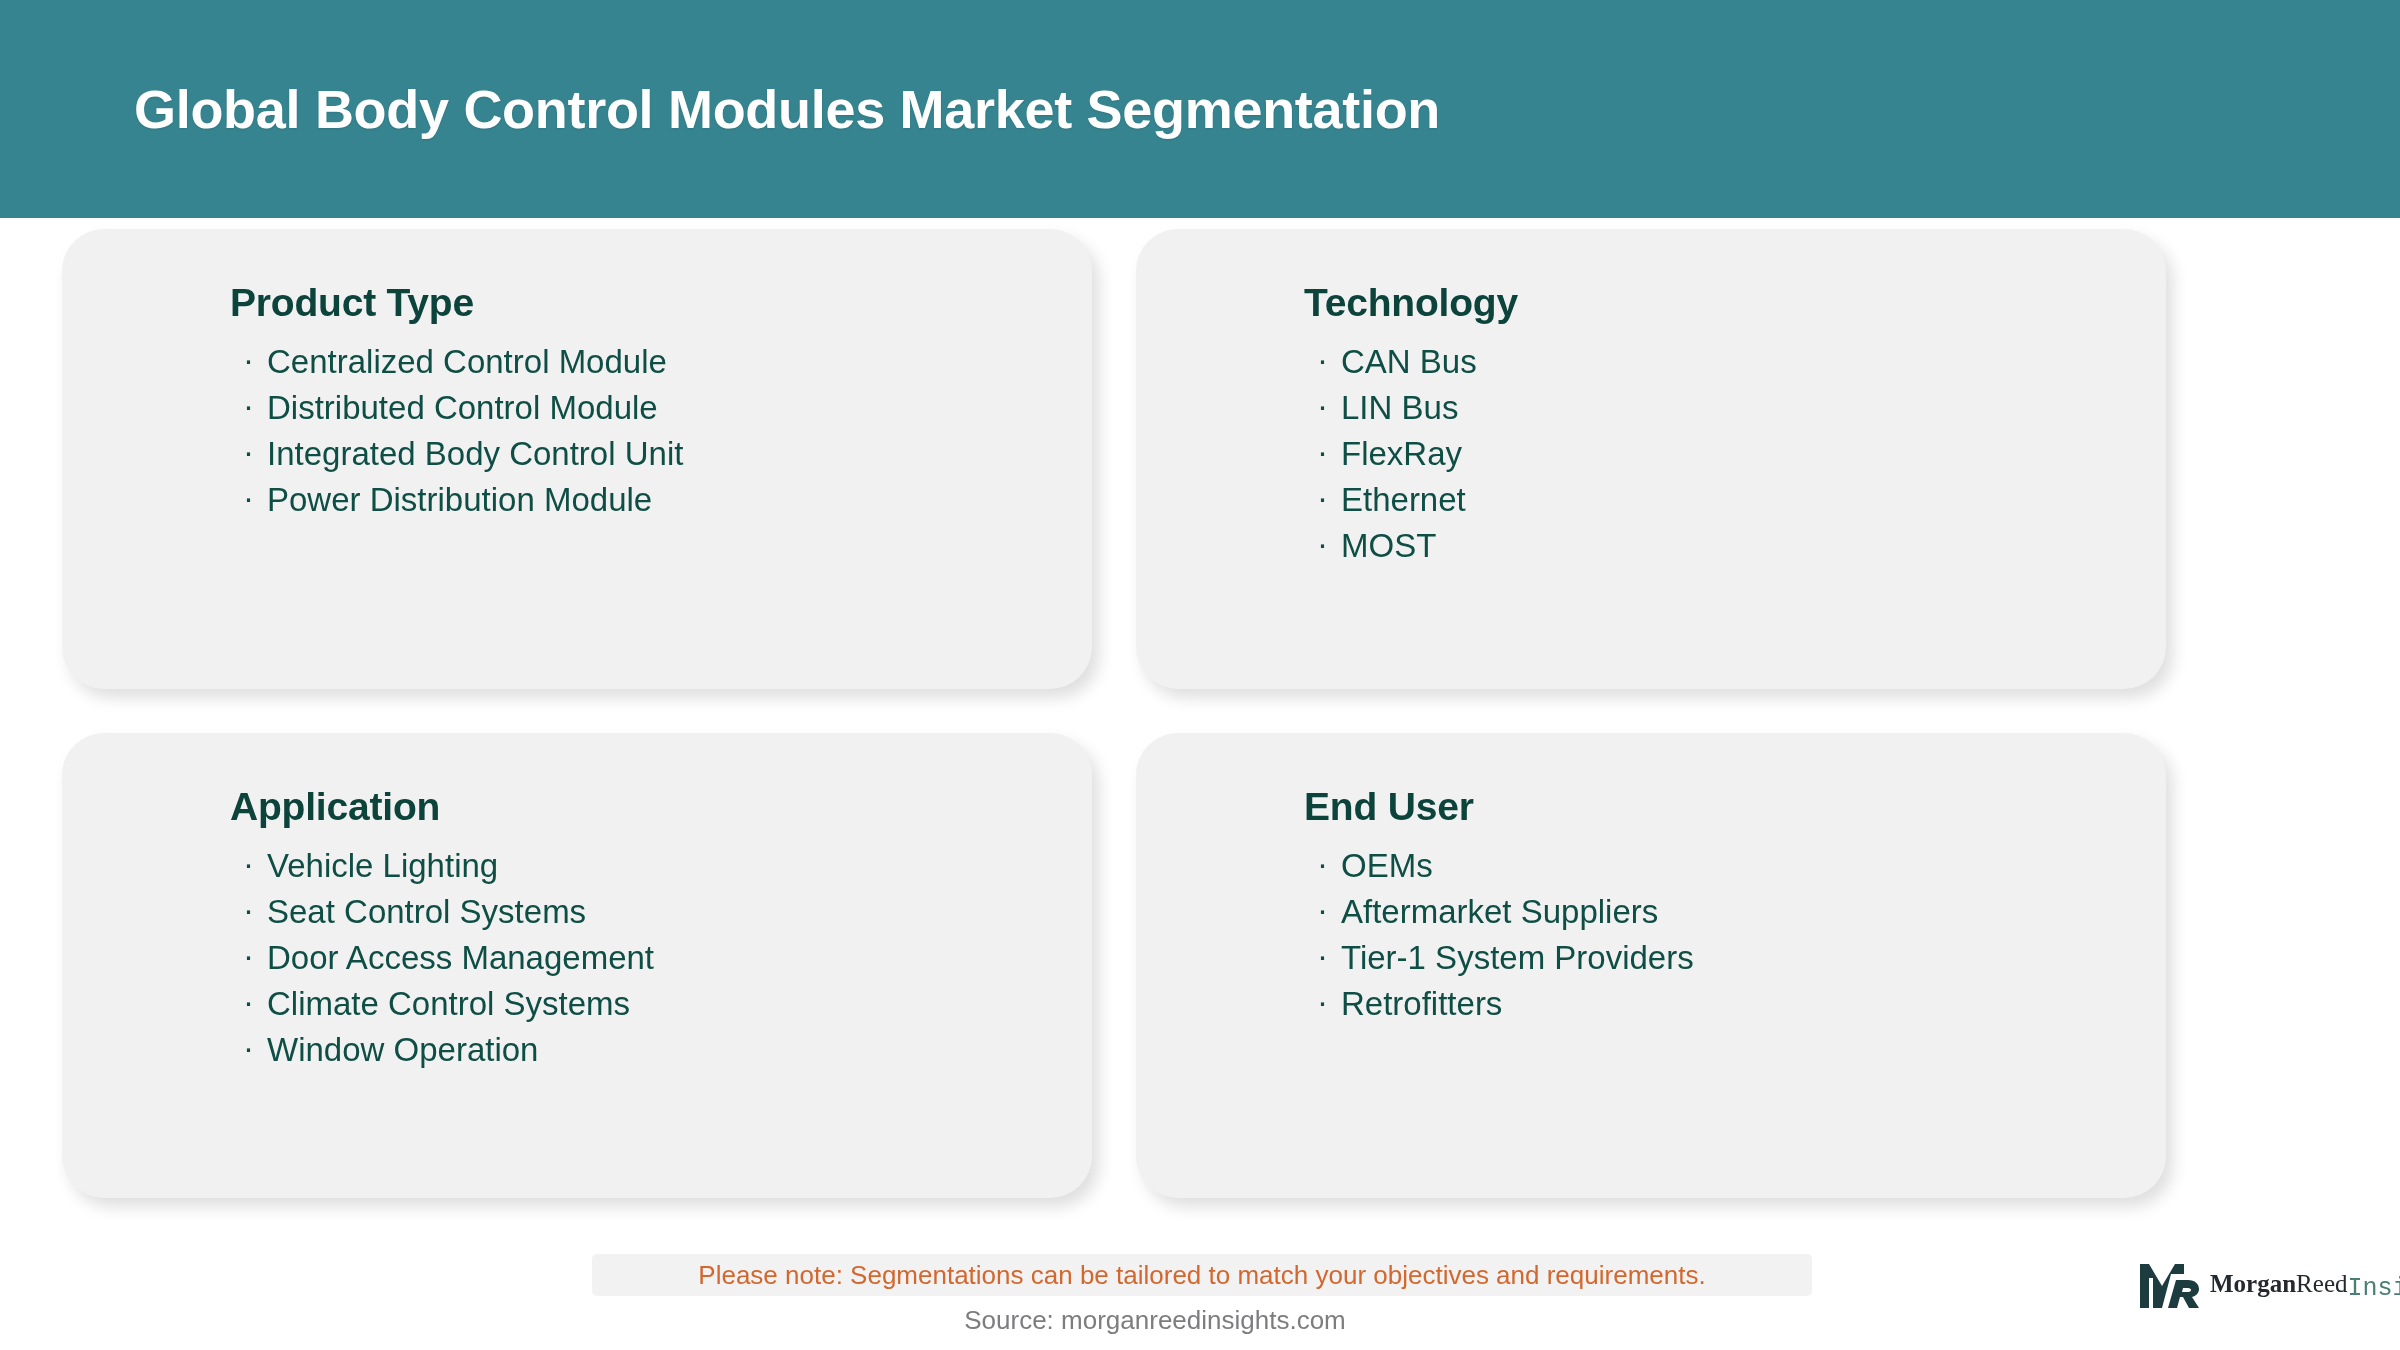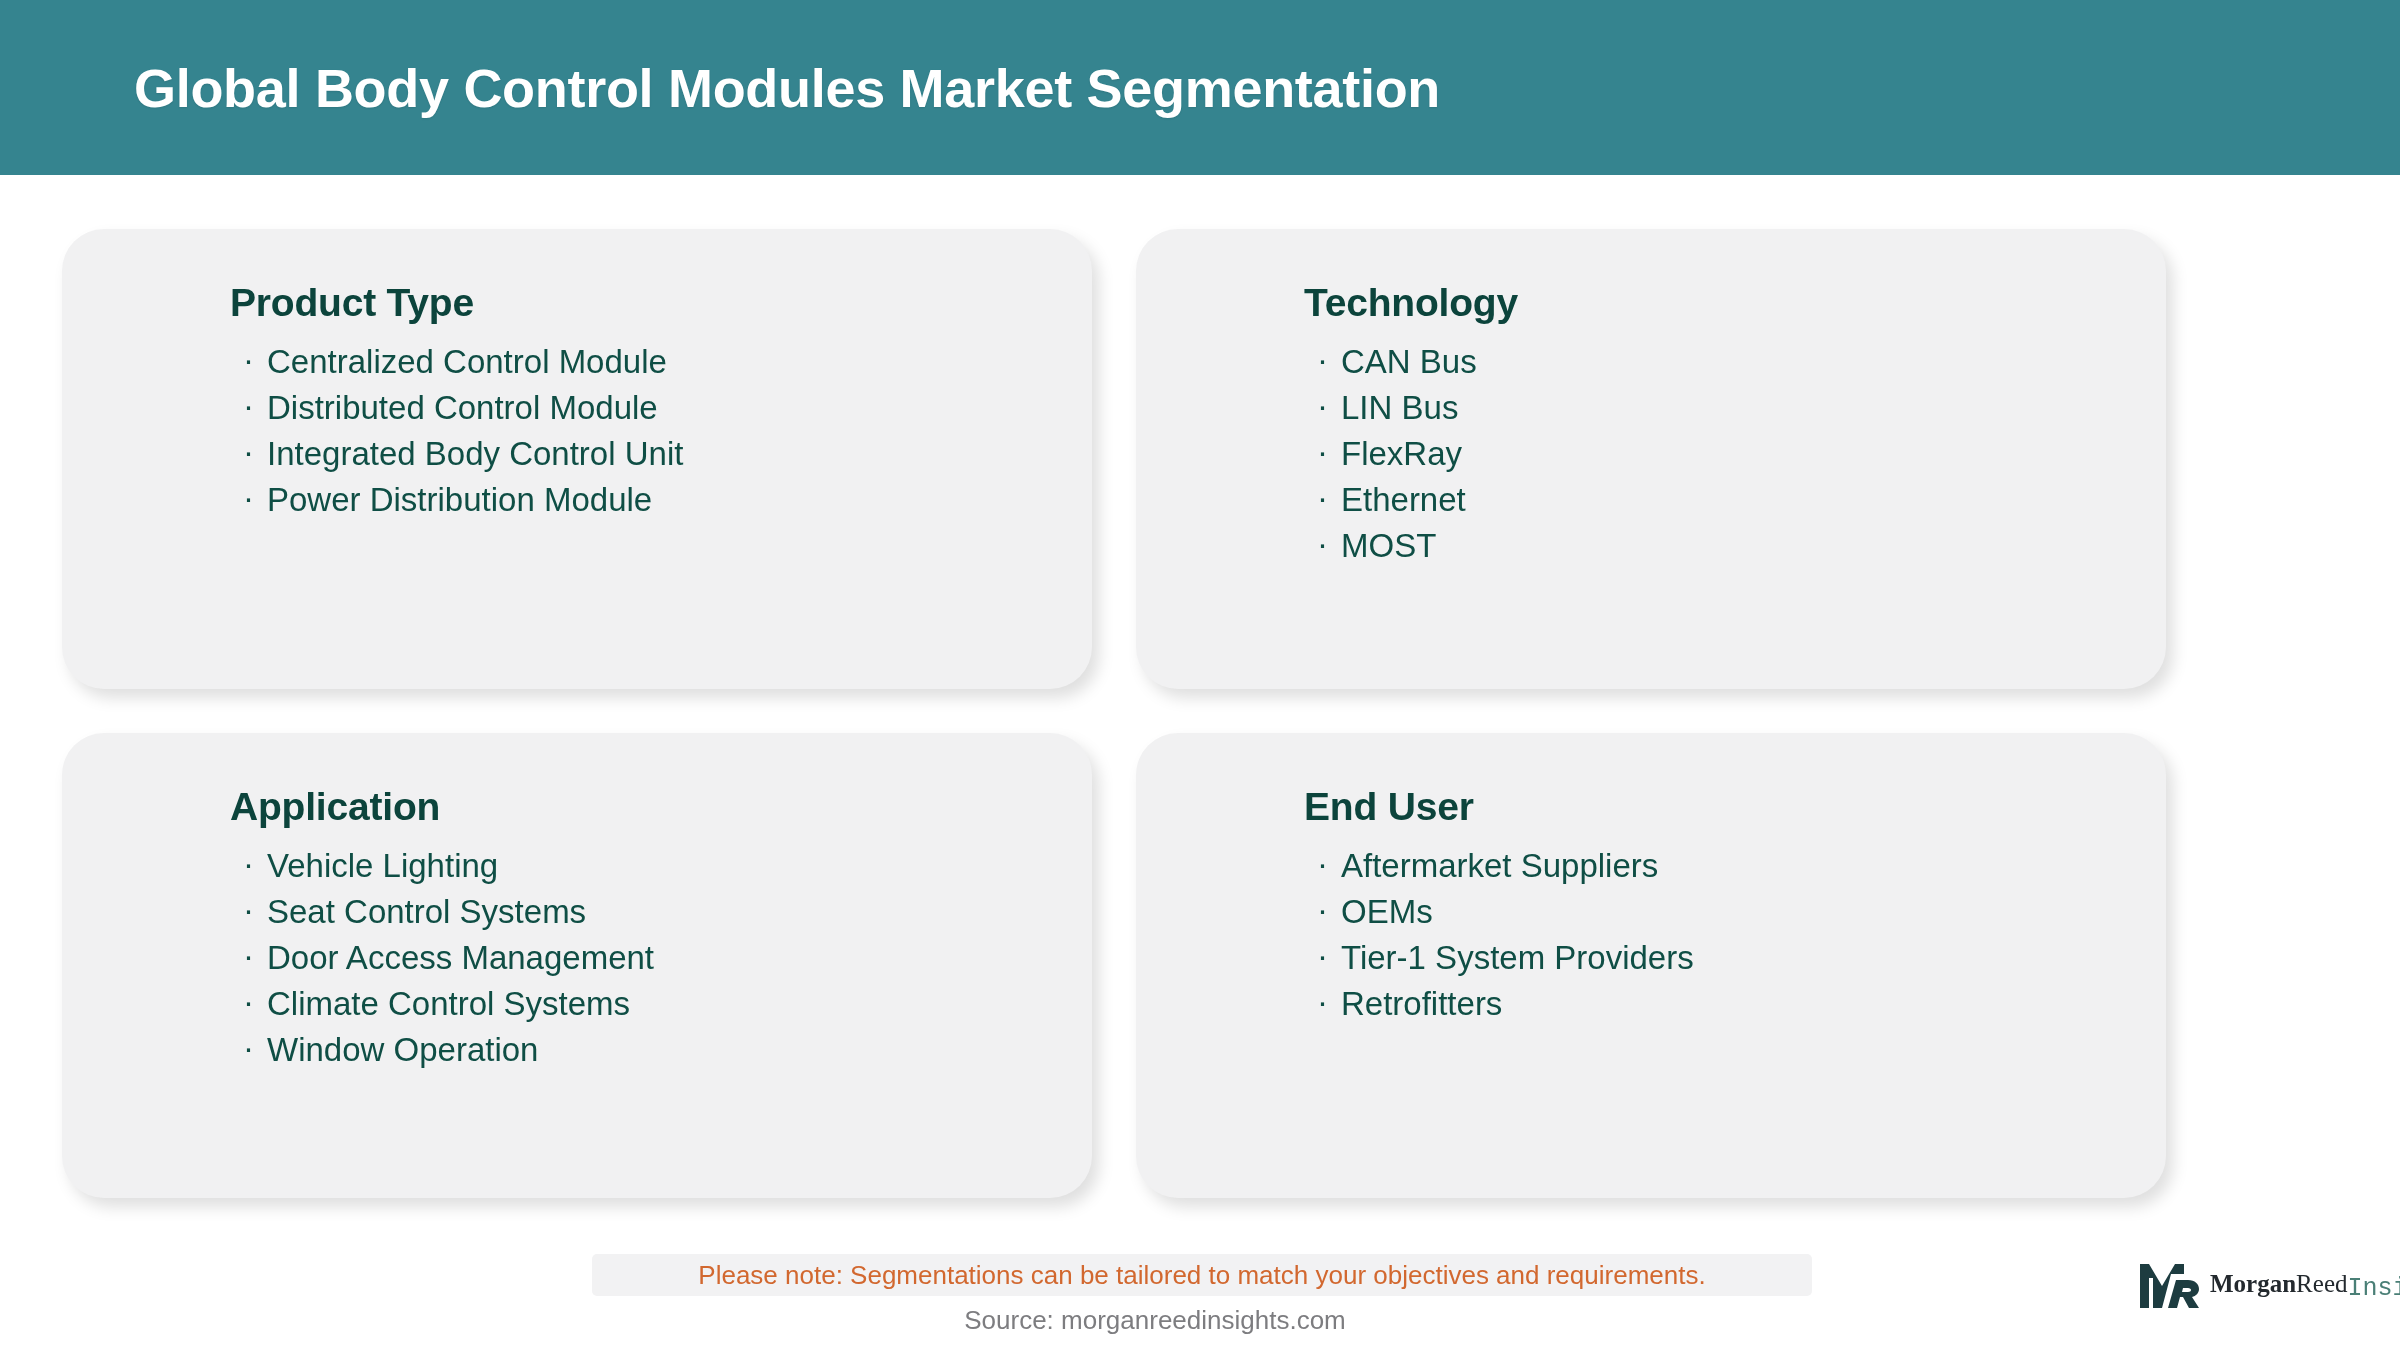--- a/index.html
+++ b/index.html
@@ -36,21 +36,21 @@
   }
   .corner-mask.left  { left: 0;  border-top-left-radius: 34px;  }
   .corner-mask.right { right: 0; border-top-right-radius: 34px; }
 
   
   .header {
     position: absolute;
     top: 0;
     left: 0;
     width: 2400px;
-    height: 175px;
+    height: 218px;
     background: #35848f;
     z-index: 2;
     box-sizing: border-box;
     display: flex;
     align-items: center;
   }
   .header-title {
     color: #ffffff;
     font-size: 54px;
     font-weight: bold;
@@ -213,22 +213,22 @@
       <li>Seat Control Systems</li>
       <li>Door Access Management</li>
       <li>Climate Control Systems</li>
       <li>Window Operation</li>
     </ul>
   </div>
 
   <div class="card">
     <h2 class="card-title">End User</h2>
     <ul class="card-list">
+      <li>OEMs</li>
       <li>Aftermarket Suppliers</li>
-      <li>OEMs</li>
       <li>Tier-1 System Providers</li>
       <li>Retrofitters</li>
     </ul>
   </div>
 
 </div>
 
 <div class="note-pill">
   <span class="note-text">Please note: Segmentations can be tailored to match your objectives and requirements.</span>
 </div>

